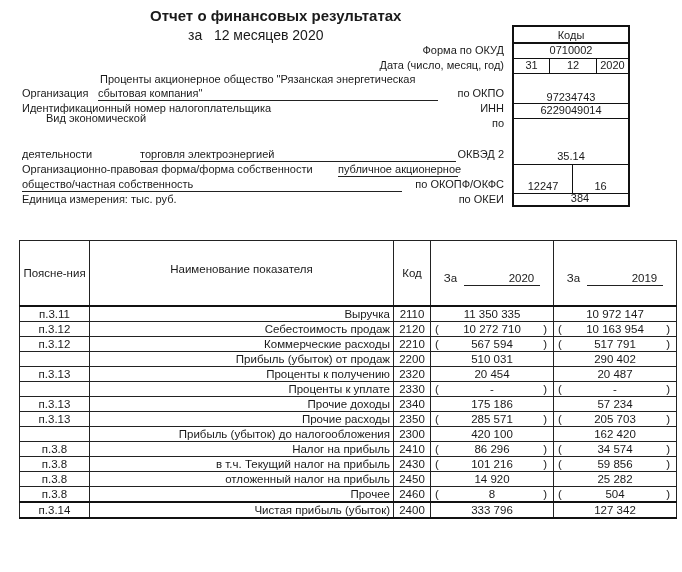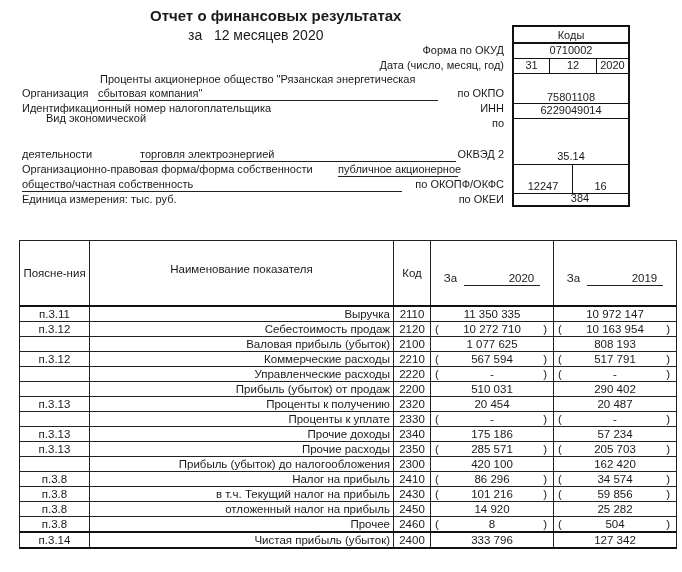--- a/index.html
+++ b/index.html
@@ -64,21 +64,21 @@
 <div class="abs lbl r" style="right:178px; top:178px;">по ОКОПФ/ОКФС</div>
 <div class="abs lbl" style="left:22px; top:193px;">Единица измерения: тыс. руб.</div>
 <div class="abs lbl r" style="right:178px; top:193px;">по ОКЕИ</div>
 
 <div class="codes">
   <div class="cell" style="left:0; top:0; width:114px; height:17px; line-height:17px; border-bottom:2px solid #111;">Коды</div>
   <div class="cell" style="left:0; top:17px; width:114px; height:15px; border-bottom:1px solid #111;">0710002</div>
   <div class="cell" style="left:0; top:32px; width:36px; height:15px; border-right:1px solid #111; border-bottom:1px solid #111;">31</div>
   <div class="cell" style="left:36px; top:32px; width:47px; height:15px; border-right:1px solid #111; border-bottom:1px solid #111;">12</div>
   <div class="cell" style="left:83px; top:32px; width:31px; height:15px; border-bottom:1px solid #111;">2020</div>
-  <div class="cell" style="left:0; top:47px; width:114px; height:30px; line-height:14px; padding-top:16px; border-bottom:1px solid #111;">75801108</div>
+  <div class="cell" style="left:0; top:47px; width:114px; height:30px; line-height:14px; padding-top:16px; border-bottom:1px solid #111;">97234743</div>
   <div class="cell" style="left:0; top:77px; width:114px; height:15px; border-bottom:1px solid #111;">6229049014</div>
   <div class="cell" style="left:0; top:92px; width:114px; height:46px; padding-top:31px; border-bottom:1px solid #111;">35.14</div>
   <div class="cell" style="left:0; top:138px; width:59px; height:29px; padding-top:15px; border-right:1px solid #111; border-bottom:1px solid #111;">12247</div>
   <div class="cell" style="left:59px; top:138px; width:55px; height:29px; padding-top:15px; border-bottom:1px solid #111;">16</div>
   <div class="cell" style="left:0; top:165px; width:132px; height:13px;">384</div>
 </div>
 
 <table class="fin">
   <thead>
     <tr>
@@ -104,39 +104,25 @@
         <td class="c-v"><span>10 972 147</span></td>
       </tr>
       <tr>
         <td class="c-note">п.3.12</td>
         <td class="c-name">Себестоимость продаж</td>
         <td class="c-code">2120</td>
         <td class="c-v"><span class="paren-l">(</span><span>10 272 710</span><span class="paren-r">)</span></td>
         <td class="c-v"><span class="paren-l">(</span><span>10 163 954</span><span class="paren-r">)</span></td>
       </tr>
       <tr>
-        <td class="c-note"></td>
-        <td class="c-name">Валовая прибыль (убыток)</td>
-        <td class="c-code">2100</td>
-        <td class="c-v"><span>1 077 625</span></td>
-        <td class="c-v"><span>808 193</span></td>
-      </tr>
-      <tr>
         <td class="c-note">п.3.12</td>
         <td class="c-name">Коммерческие расходы</td>
         <td class="c-code">2210</td>
         <td class="c-v"><span class="paren-l">(</span><span>567 594</span><span class="paren-r">)</span></td>
         <td class="c-v"><span class="paren-l">(</span><span>517 791</span><span class="paren-r">)</span></td>
-      </tr>
-      <tr>
-        <td class="c-note"></td>
-        <td class="c-name">Управленческие расходы</td>
-        <td class="c-code">2220</td>
-        <td class="c-v"><span class="paren-l">(</span><span>-</span><span class="paren-r">)</span></td>
-        <td class="c-v"><span class="paren-l">(</span><span>-</span><span class="paren-r">)</span></td>
       </tr>
       <tr>
         <td class="c-note"></td>
         <td class="c-name indent">Прибыль (убыток) от продаж</td>
         <td class="c-code">2200</td>
         <td class="c-v"><span>510 031</span></td>
         <td class="c-v"><span>290 402</span></td>
       </tr>
       <tr>
         <td class="c-note">п.3.13</td>

